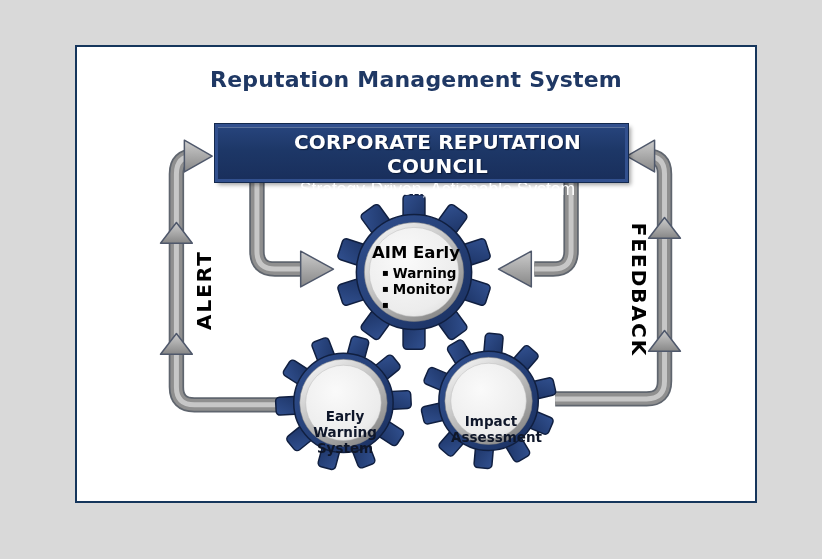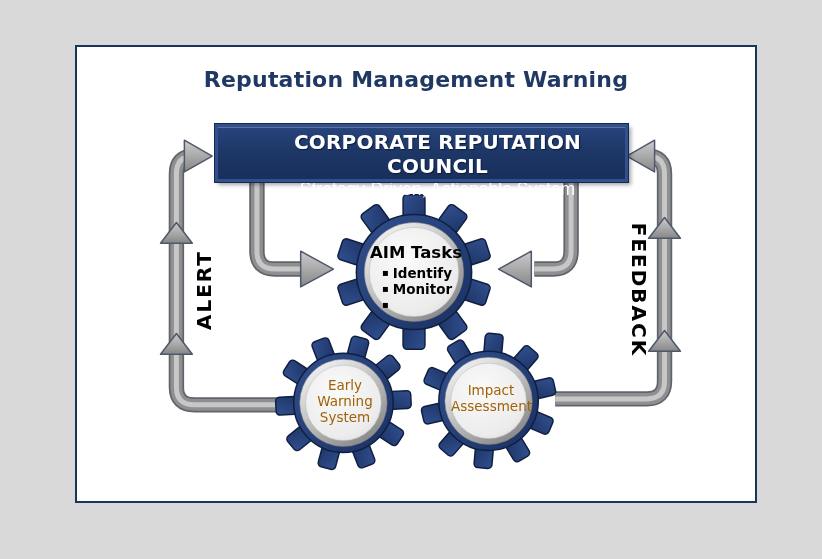--- a/index.html
+++ b/index.html
@@ -43,21 +43,21 @@
       text-shadow:1px 1px 1px #0d1c3a;}
   .c2{font-family:"Liberation Sans", sans-serif;font-size:17.5px;margin-top:1px;}
 
   .aim-text{position:absolute;left:279px;top:197px;width:120px;color:#000;}
   .aim-title{font-size:16.5px;font-weight:bold;text-align:center;line-height:17px;}
   .bullets{margin:4px 0 0 26px;}
   .bullet-row{display:flex;font-size:13.5px;font-weight:bold;line-height:16px;}
   .bullet-marker{font-size:10px;line-height:16px;margin-right:4px;}
   .bullet-text{width:74px;}
 
-  .gear-label{position:absolute;color:#a16207;font-weight:normal;text-align:center;}
+  .gear-label{position:absolute;color:#0f172a;font-weight:bold;text-align:center;margin-top:31px;}
   .gear-label.early{left:220px;top:330px;width:96px;font-size:13.5px;line-height:16px;}
   .gear-label.early span{display:inline-block;width:72px;}
   .gear-label.impact{left:362px;top:336px;width:104px;font-size:13.5px;line-height:15.5px;}
   .gear-label.impact span{display:inline-block;width:80px;}
 
   .vlabel{
     position:absolute;color:#000;font-weight:bold;font-size:20px;letter-spacing:2px;
     text-align:center;white-space:nowrap;
   }
   .vlabel.alert{left:82px;top:231px;width:90px;transform:rotate(-90deg);}
@@ -163,33 +163,33 @@
         <rect x="-9" y="-68" width="18" height="32" rx="4" transform="rotate(113)" class="tooth"></rect>
         <rect x="-9" y="-68" width="18" height="32" rx="4" transform="rotate(77)" class="tooth"></rect>
         <rect x="-9" y="-68" width="18" height="32" rx="4" transform="rotate(41)" class="tooth"></rect>
         <rect x="-9" y="-68" width="18" height="32" rx="4" transform="rotate(5)" class="tooth"></rect>
       <circle class="gear-body" r="50"></circle>
       <circle class="gear-rim" r="44"></circle>
       <circle class="gear-inner" r="38"></circle>
     </g>
   </svg>
 
-  <div class="title">Reputation Management Warning</div>
+  <div class="title">Reputation Management System</div>
 
   <div class="council">
     <div class="c1">CORPORATE REPUTATION COUNCIL</div>
     <div class="c2">Strategy-Driven, Actionable System</div>
   </div>
 
   <div class="aim-text">
-    <div class="aim-title">AIM Tasks</div>
+    <div class="aim-title">AIM Early</div>
     <div class="bullets">
       <div class="bullet-row">
         <span class="bullet-marker">▪</span>
-        <span class="bullet-text">Identify</span>
+        <span class="bullet-text">Warning</span>
       </div>
       <div class="bullet-row">
         <span class="bullet-marker">▪</span>
         <span class="bullet-text">Monitor</span>
       </div>
       <div class="bullet-row">
         <span class="bullet-marker">▪</span>
       </div>
     </div>
   </div>

